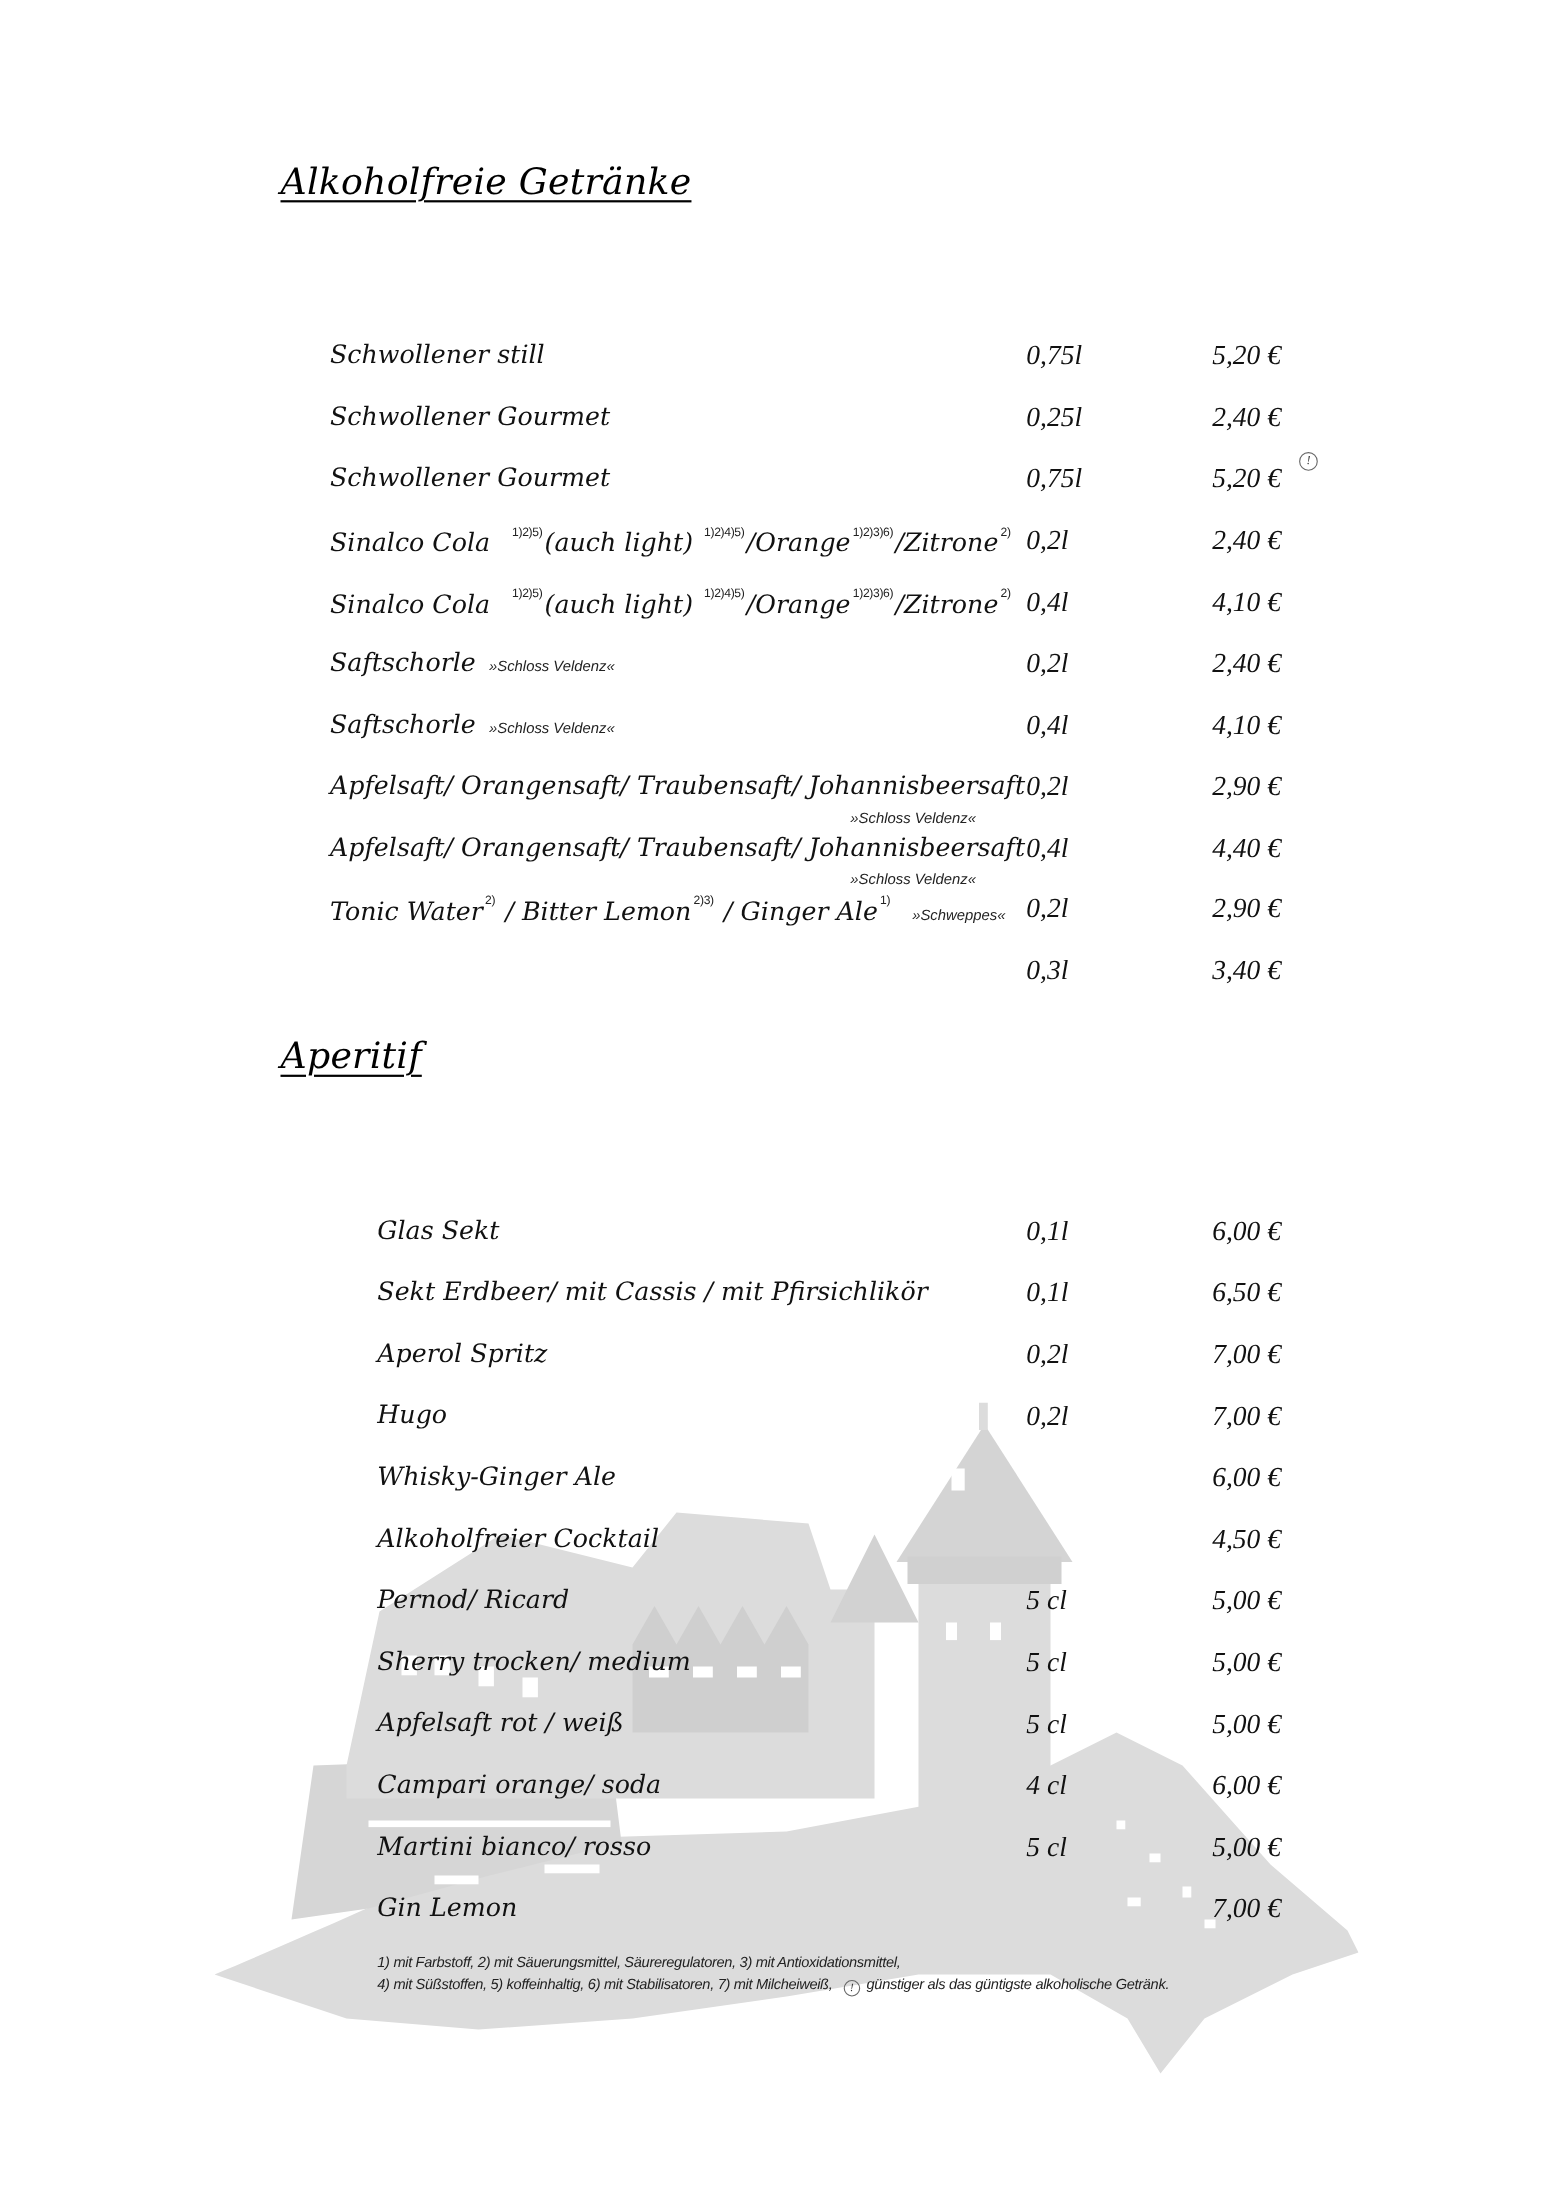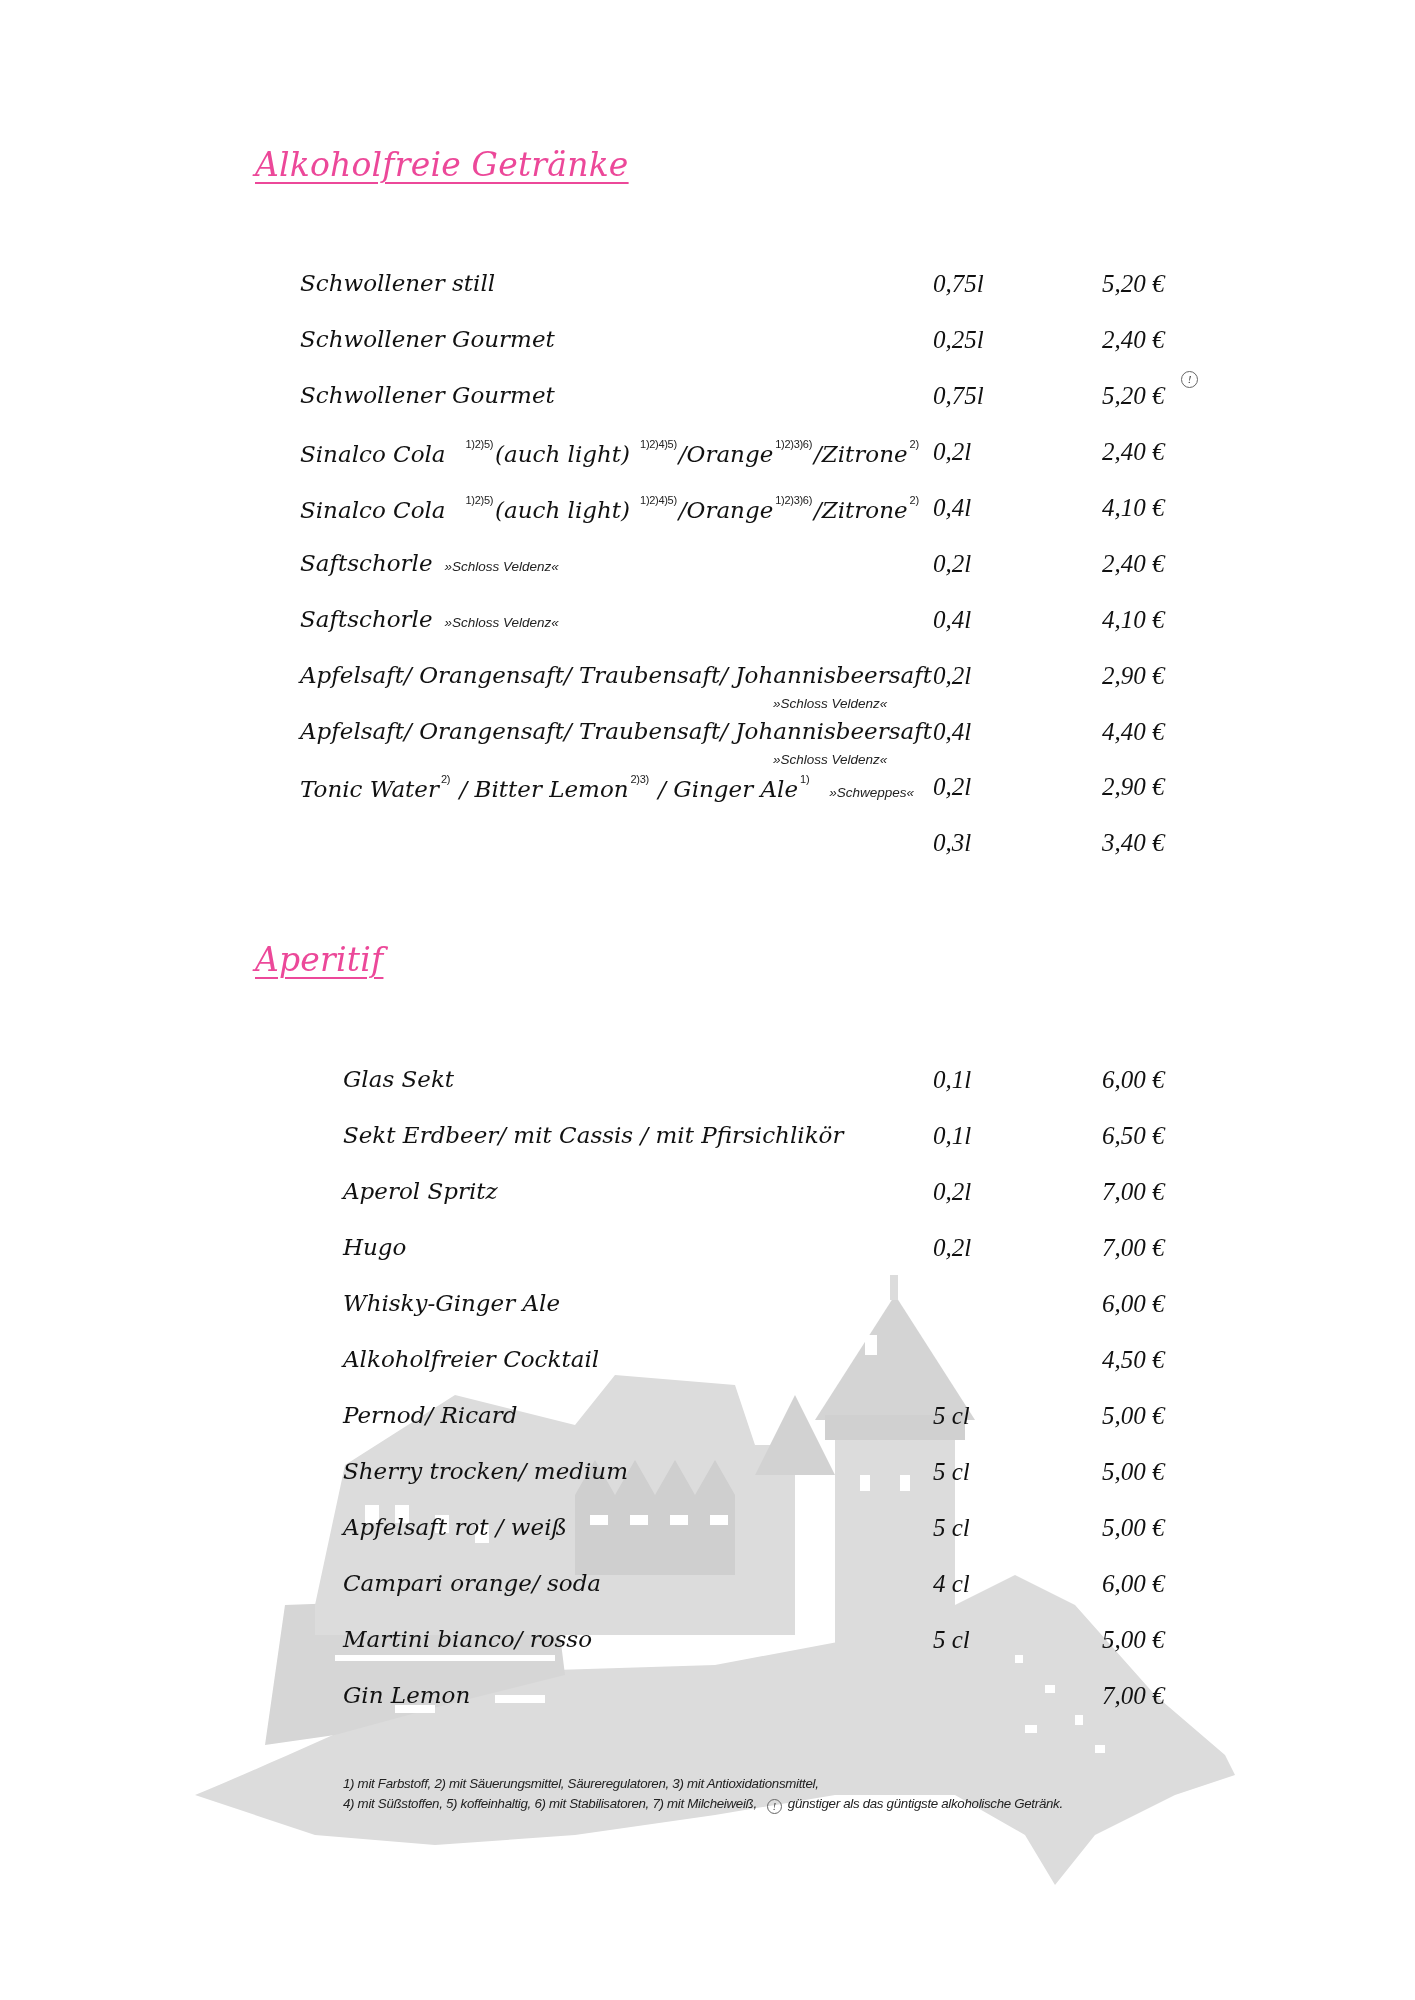--- a/index.html
+++ b/index.html
@@ -1,22 +1,22 @@
 <!DOCTYPE html>
 <html><head>
 <meta charset="utf-8">
 <style>
   html, body { margin:0; padding:0; background:#ffffff; }
   body { width:1415px; height:2000px; position:relative; overflow:hidden;
          font-family:"DejaVu Serif", serif; color:#111; }
   .castle { position:absolute; left:195px; top:1275px; width:1040px; height:620px; z-index:0; }
   .section-title { position:absolute; left:255px; font-family:"DejaVu Serif", serif; font-style:italic;
-         font-size:33px; color:#ec4899; text-decoration:underline; text-underline-offset:6px;
+         font-size:33px; color:#000000; text-decoration:underline; text-underline-offset:6px;
          text-decoration-thickness:2px; letter-spacing:0.2px; z-index:2; white-space:nowrap; }
-  .row { position:absolute; left:0; width:1376px; height:40px; z-index:2; }
+  .row { position:absolute; left:0; width:1376px; height:40px; z-index:2;margin-top:40px; }
   .name { position:absolute; font-family:"DejaVu Serif", serif; font-style:italic; font-size:23px;
           white-space:nowrap; color:#111; }
   .vol { position:absolute; left:933px; font-family:"Liberation Serif", serif; font-style:italic;
          font-size:25px; white-space:nowrap; }
   .price { position:absolute; left:1102px; font-family:"Liberation Serif", serif; font-style:italic;
            font-size:25px; white-space:nowrap;text-align:right; }
   .sup { font-family:"Liberation Sans", sans-serif; font-style:normal; font-size:11px;
          vertical-align:14px; margin:0 2px; color:#222; letter-spacing:-0.3px; }
   .brand { font-family:"Liberation Sans", sans-serif; font-style:italic; font-size:13.5px;
            color:#222; margin-left:12px; }

